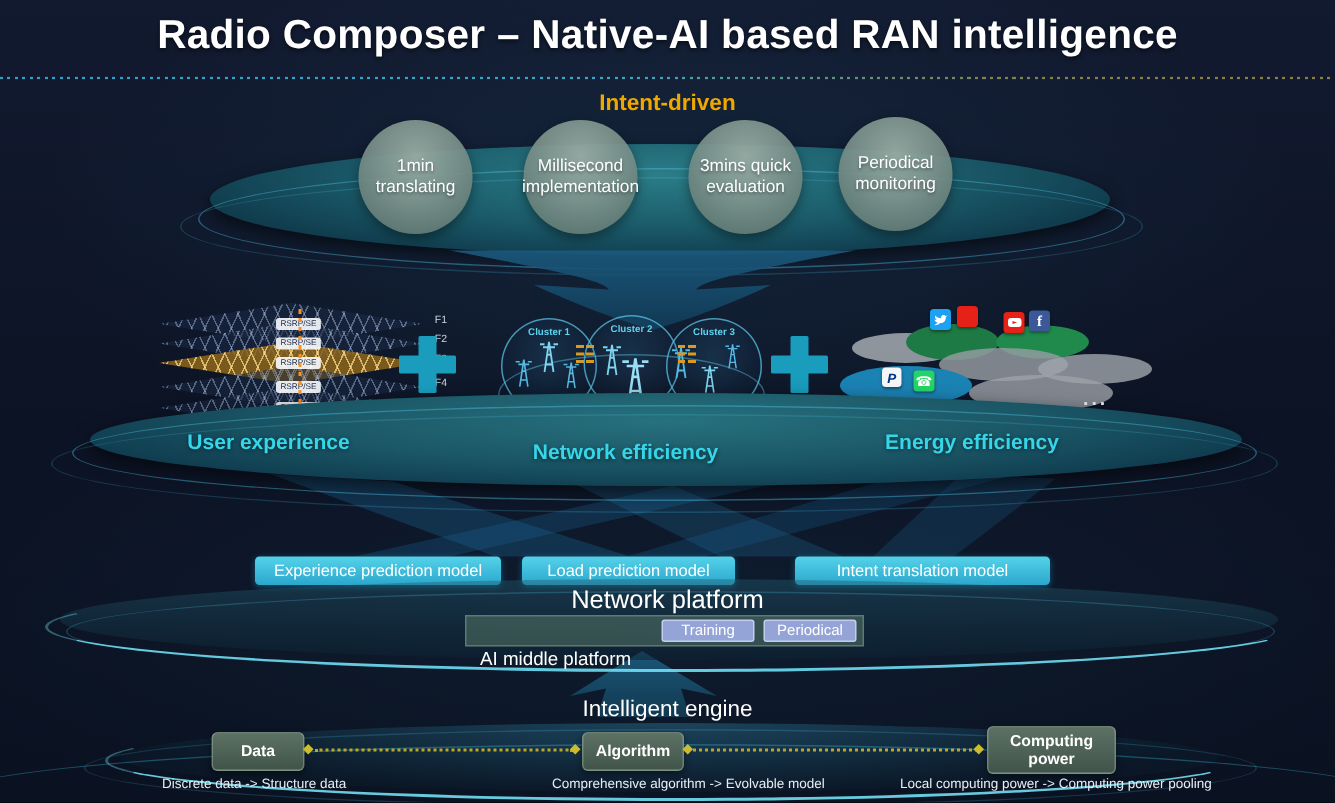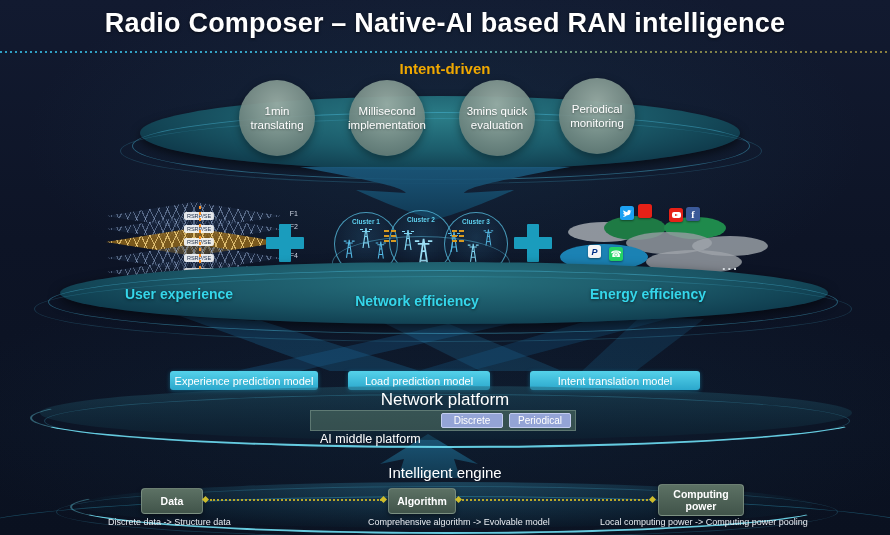--- a/index.html
+++ b/index.html
@@ -230,31 +230,31 @@
   </div>
   <div class="abs dots" style="left:722px;top:258px;">...</div>
 
   <div class="abs plat2"></div>
   <div class="abs ring" style="left:48px;top:270px;width:788px;height:62px;"></div>
   <div class="abs ring" style="left:34px;top:276px;width:816px;height:64px;opacity:.5;"></div>
   <div class="abs pillar-label" style="left:179px;top:286px;transform:translateX(-50%);">User experience</div>
   <div class="abs pillar-label" style="left:417px;top:293px;transform:translateX(-50%);">Network efficiency</div>
   <div class="abs pillar-label" style="left:648px;top:286px;transform:translateX(-50%);">Energy efficiency</div>
 
-  <div class="model-btn" style="left:170px;width:148px;">Experience prediction model</div>
+  <div class="model-btn" style="left:170px;width:164px;">Experience prediction model</div>
   <div class="model-btn" style="left:348px;width:142px;">Load prediction model</div>
   <div class="model-btn" style="left:530px;width:170px;">Intent translation model</div>
 
   <div class="abs mp-fill"></div>
   <div class="abs rim" style="left:30px;top:388px;width:832px;height:56px;"></div>
   <div class="abs ring" style="left:44px;top:394px;width:804px;height:52px;opacity:.6;"></div>
   <div class="abs mp-title">Network platform</div>
   <div class="abs ai-bar">
     <span class="lbl">AI middle platform</span>
-    <span class="chip">Discrete</span>
+    <span class="chip">Training</span>
     <span class="chip">Periodical</span>
   </div>
 
   <div class="abs engine-title">Intelligent engine</div>
   <div class="abs eng-fill"></div>
   <div class="abs rim" style="left:70px;top:480px;width:752px;height:50px;"></div>
   <div class="abs ring" style="left:56px;top:486px;width:780px;height:50px;opacity:.5;"></div>
   <div class="abs ring" style="left:-40px;top:496px;width:970px;height:70px;border-color:rgba(60,190,225,0.35);"></div>
 
   <div class="node" style="left:141px;top:488px;width:60px;height:24px;">Data</div>

